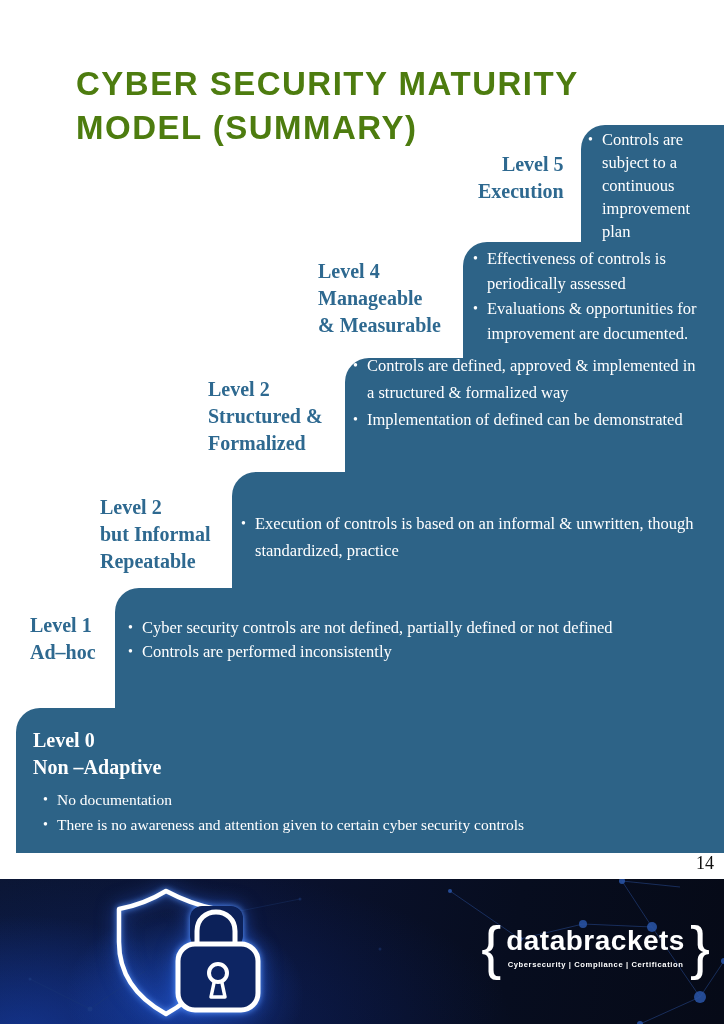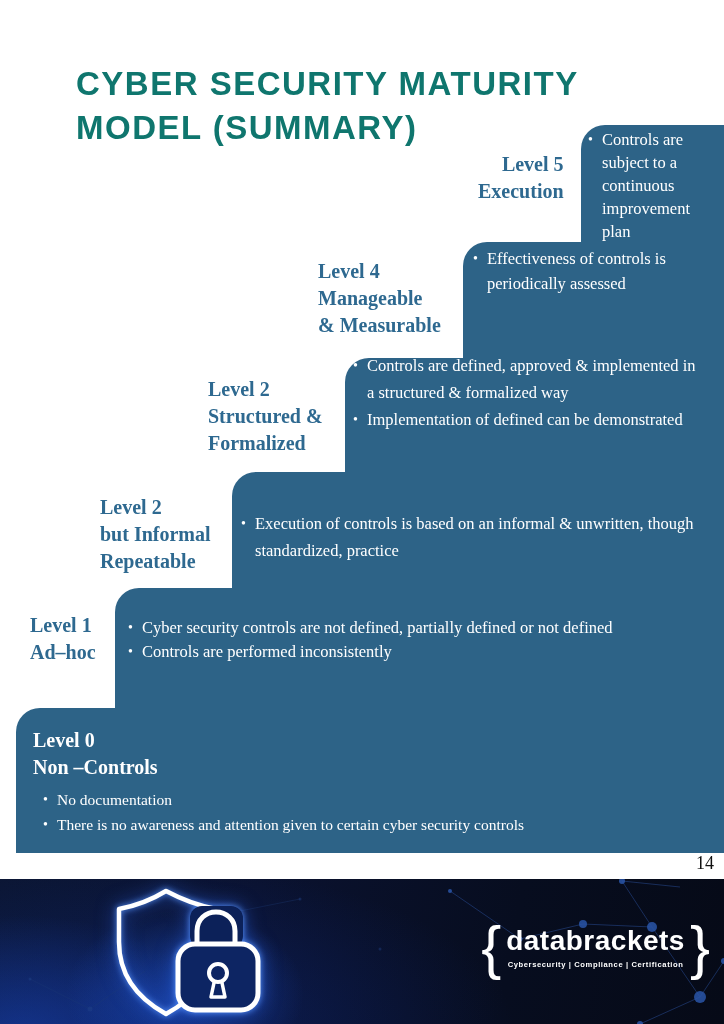--- a/index.html
+++ b/index.html
@@ -6,21 +6,21 @@
   .page {
     position:relative; width:724px; height:1024px; background:#ffffff;
     overflow:hidden; font-family:"Liberation Serif","DejaVu Serif",serif;
   }
 
   
   .title {
     position:absolute; left:76px; top:62px; margin:0;
     font-family:"Liberation Sans","DejaVu Sans",sans-serif;
     font-weight:700; font-size:33px; line-height:44px; letter-spacing:1.5px;
-    color:#0f766e;
+    color:#4d7c0f;
   }
   .title span { display:block; }
 
   
   .step {
     position:absolute; right:0; bottom:171px;
     background:#2d6387; border-top-left-radius:24px;
   }
   .step5 { left:581px; top:125px; }
   .step4 { left:463px; top:242px; }
@@ -130,28 +130,29 @@
     <div>but Informal</div>
     <div>Repeatable</div>
   </div>
   <div class="lvl-label lab1">
     <div>Level 1</div>
     <div>Ad–hoc</div>
   </div>
 
   <div class="l0-head">
     <div>Level 0</div>
-    <div>Non –Controls</div>
+    <div>Non –Adaptive</div>
   </div>
 
   <ul class="bullets b5">
     <li>Controls are subject to a continuous improvement plan</li>
   </ul>
   <ul class="bullets b4">
     <li>Effectiveness of controls is periodically assessed</li>
+    <li>Evaluations &amp; opportunities for improvement are documented.</li>
   </ul>
   <ul class="bullets b3">
     <li>Controls are defined, approved &amp; implemented in a structured &amp; formalized way</li>
     <li>Implementation of defined can be demonstrated</li>
   </ul>
   <ul class="bullets b2">
     <li>Execution of controls is based on an informal &amp; unwritten, though standardized, practice</li>
   </ul>
   <ul class="bullets b1">
     <li>Cyber security controls are not defined, partially defined or not defined</li>

